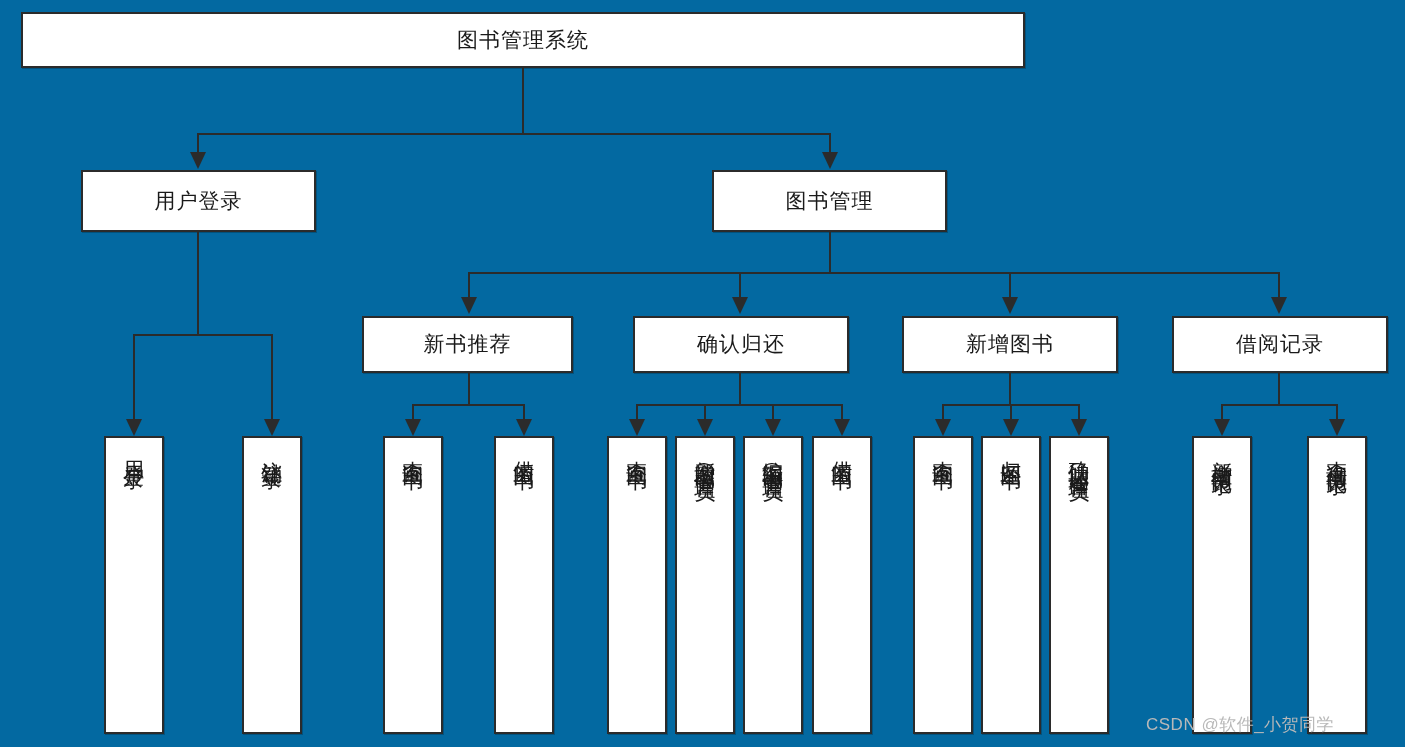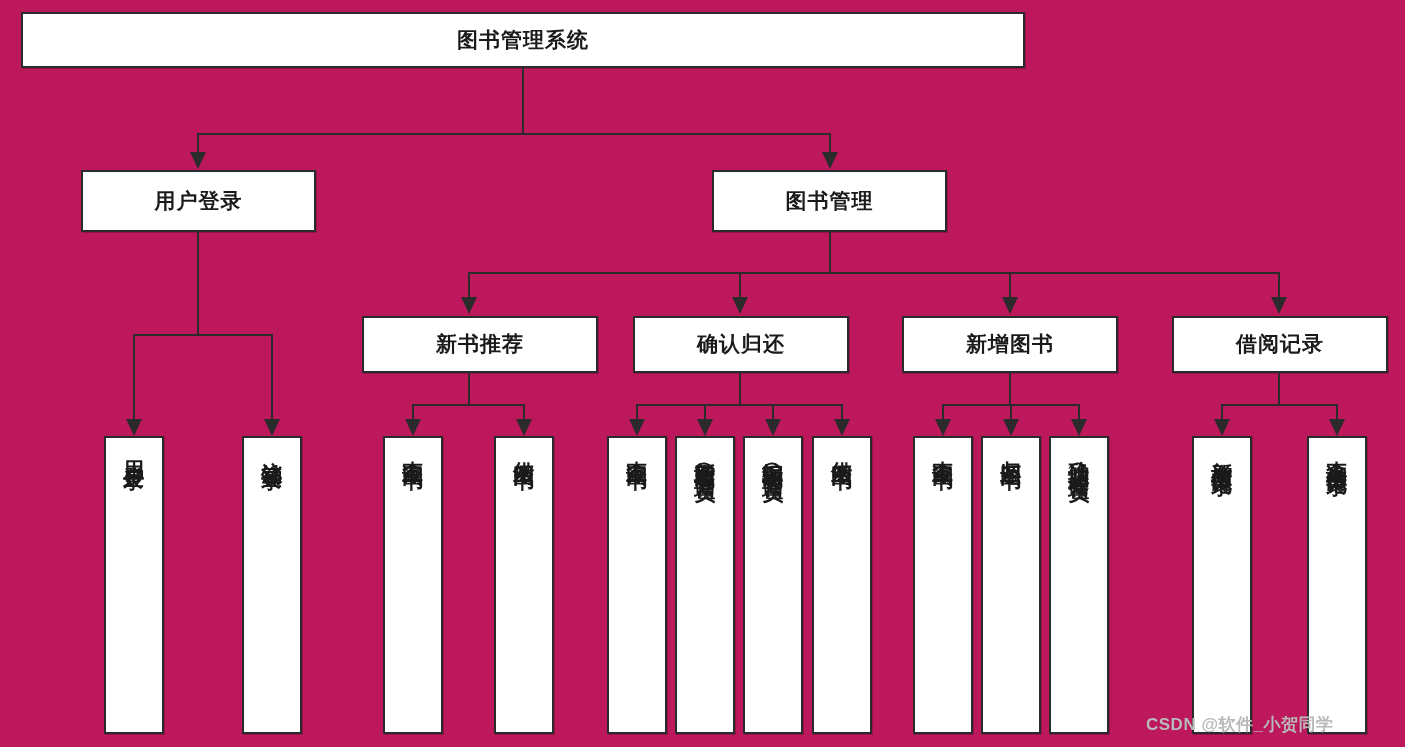--- a/index.html
+++ b/index.html
@@ -7,23 +7,22 @@
     padding: 0;
     background: #ffffff;
   }
   body {
     font-family: "Liberation Sans", "DejaVu Sans", sans-serif;
   }
   #canvas {
     position: relative;
     width: 1405px;
     height: 747px;
-    background: #be185d;
+    background: #0369a1;
     overflow: hidden;
-    font-weight: bold;
   }
   
   .node {
     position: absolute;
     box-sizing: border-box;
     border: 2px solid #2b2b2b;
     background: #ffffff;
     display: flex;
     align-items: center;
     justify-content: center;
@@ -122,21 +121,21 @@
 
   <div class="ln vline" style="left:739px; top:272px; width:2px; height:26px;"></div>
   <div class="arrow" style="left:732px; top:297px;"></div>
 
   <div class="ln vline" style="left:1009px; top:272px; width:2px; height:26px;"></div>
   <div class="arrow" style="left:1002px; top:297px;"></div>
 
   <div class="ln vline" style="left:1278px; top:272px; width:2px; height:26px;"></div>
   <div class="arrow" style="left:1271px; top:297px;"></div>
 
-  <div class="node h" style="left:362px; top:316px; width:236px; height:57px;">
+  <div class="node h" style="left:362px; top:316px; width:211px; height:57px;">
     <span class="label">新书推荐</span>
   </div>
   <div class="node h" style="left:633px; top:316px; width:216px; height:57px;">
     <span class="label">确认归还</span>
   </div>
   <div class="node h" style="left:902px; top:316px; width:216px; height:57px;">
     <span class="label">新增图书</span>
   </div>
   <div class="node h" style="left:1172px; top:316px; width:216px; height:57px;">
     <span class="label">借阅记录</span>

